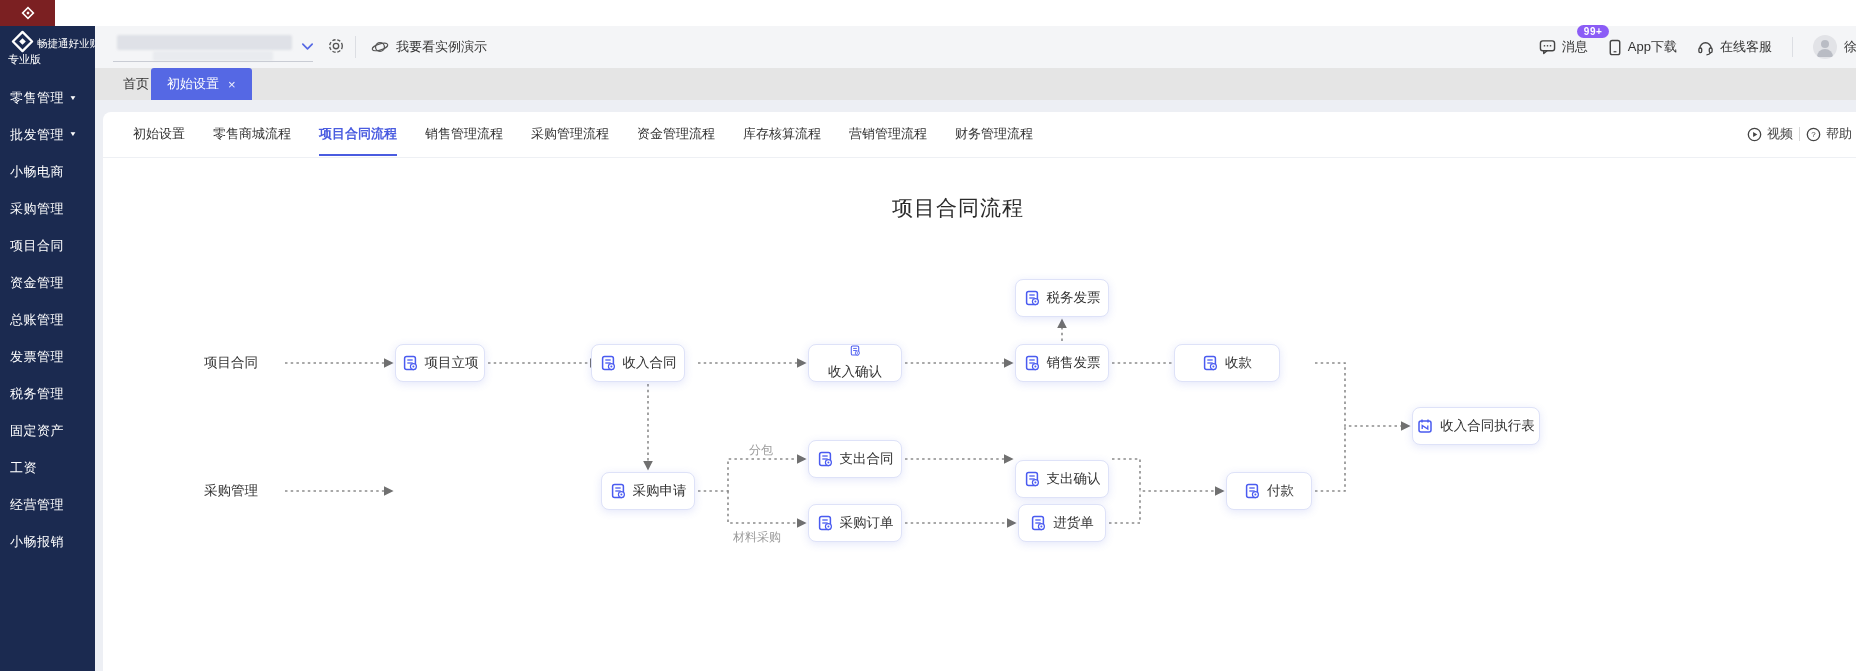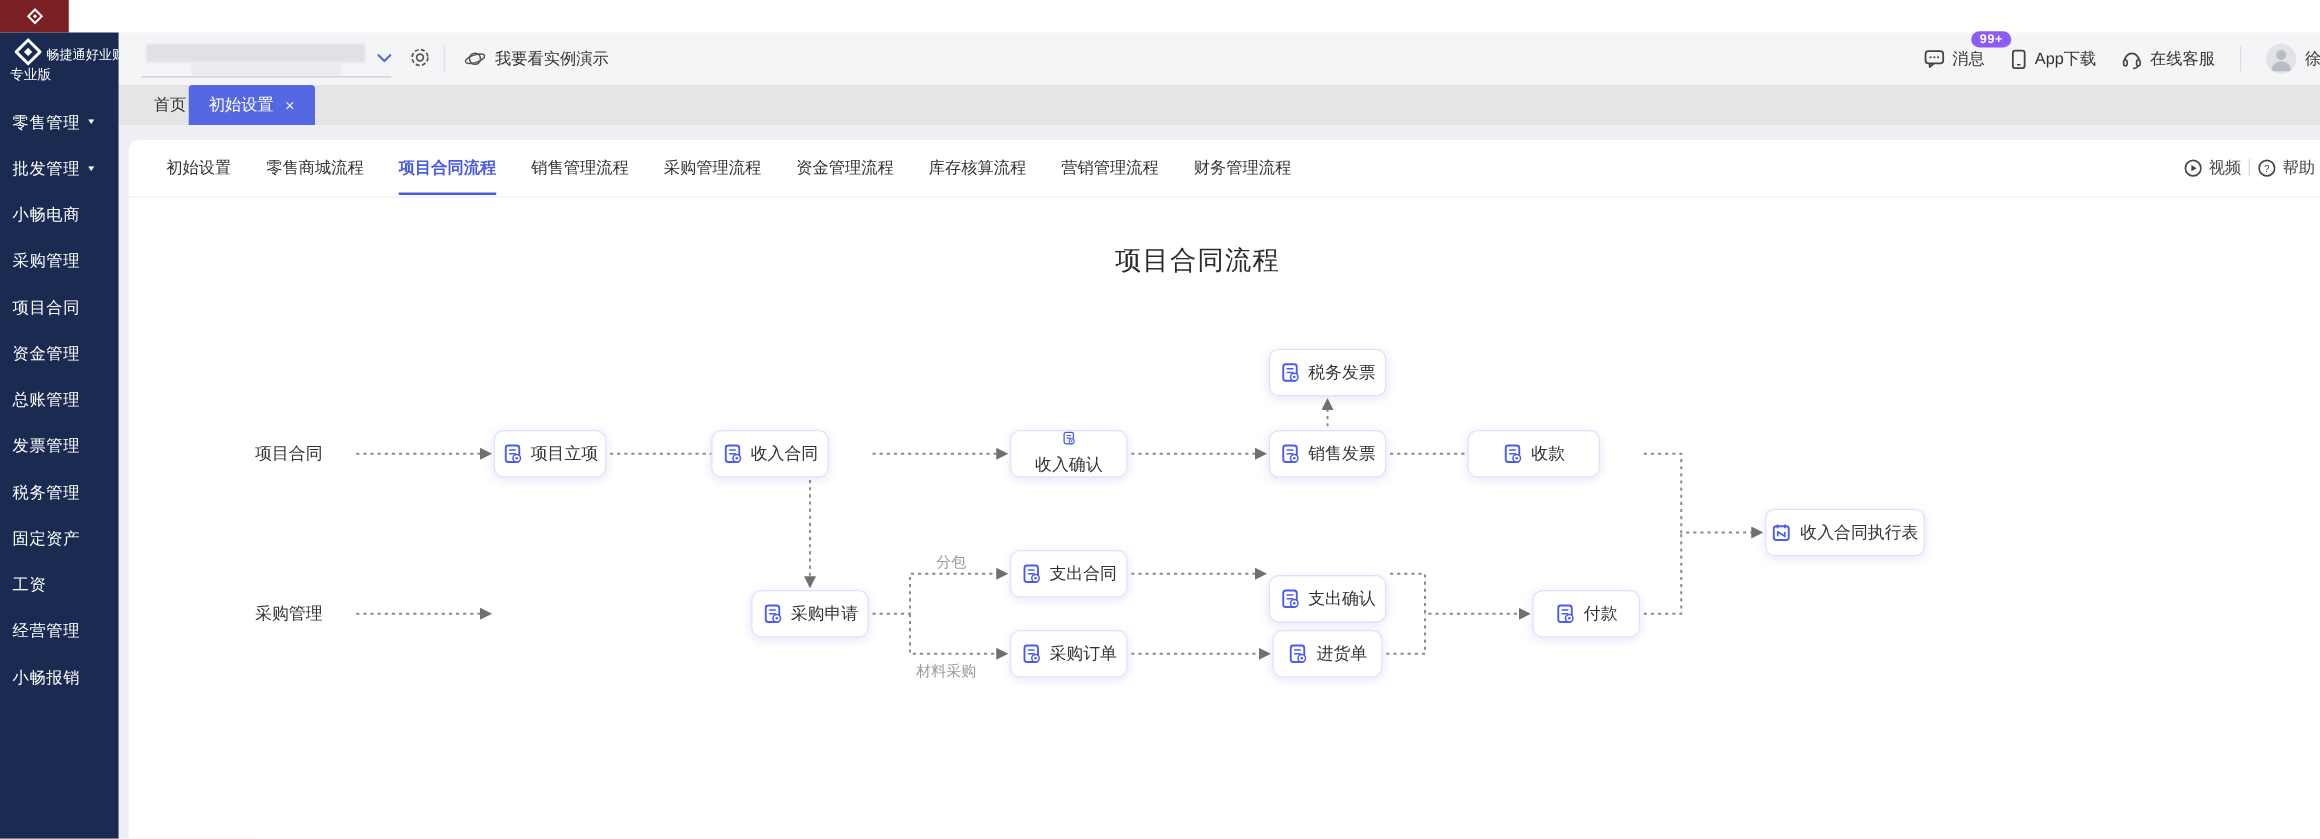--- a/index.html
+++ b/index.html
@@ -273,21 +273,21 @@
     <div class="flow-node" style="left: 395px; top: 344px; width: 90px;">
       <svg width="16" height="16" viewBox="0 0 16 16">
         <rect x="2.6" y="1.4" width="10.8" height="13.2" rx="2" fill="none" stroke="#4a5bf0" stroke-width="1.5"></rect>
         <line x1="5.3" y1="5" x2="10.7" y2="5" stroke="#4a5bf0" stroke-width="1.3"></line>
         <line x1="5.3" y1="8" x2="10.7" y2="8" stroke="#4a5bf0" stroke-width="1.3"></line>
         <circle cx="11.4" cy="11.6" r="3" fill="#ffffff" stroke="#4a5bf0" stroke-width="1.2"></circle>
         <circle cx="11.4" cy="11.6" r="1" fill="#4a5bf0"></circle>
       </svg>
       <span>项目立项</span>
     </div>
-    <div class="flow-node" style="left: 569px; top: 344px; width: 94px;">
+    <div class="flow-node" style="left: 591px; top: 344px; width: 94px;">
       <svg width="16" height="16" viewBox="0 0 16 16">
         <rect x="2.6" y="1.4" width="10.8" height="13.2" rx="2" fill="none" stroke="#4a5bf0" stroke-width="1.5"></rect>
         <line x1="5.3" y1="5" x2="10.7" y2="5" stroke="#4a5bf0" stroke-width="1.3"></line>
         <line x1="5.3" y1="8" x2="10.7" y2="8" stroke="#4a5bf0" stroke-width="1.3"></line>
         <circle cx="11.4" cy="11.6" r="3" fill="#ffffff" stroke="#4a5bf0" stroke-width="1.2"></circle>
         <circle cx="11.4" cy="11.6" r="1" fill="#4a5bf0"></circle>
       </svg>
       <span>收入合同</span>
     </div>
     <div class="flow-node" style="left: 808px; top: 344px; width: 94px; flex-direction: column;">

